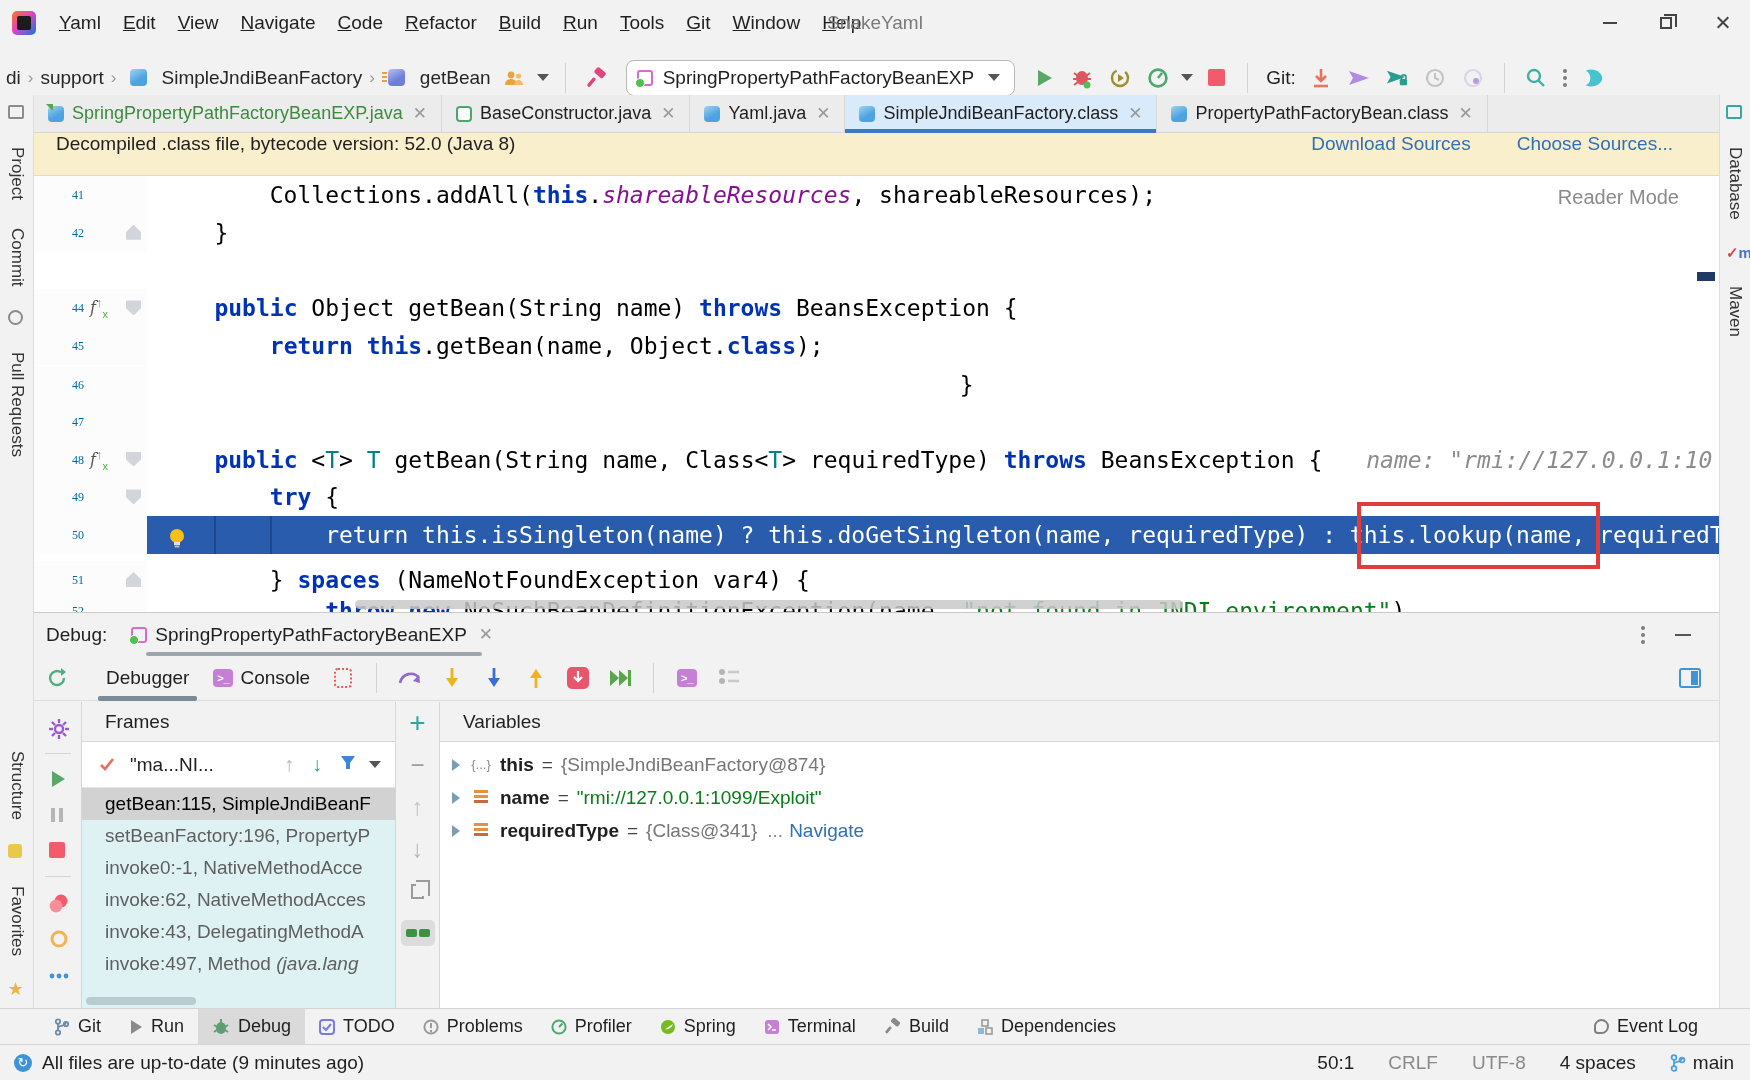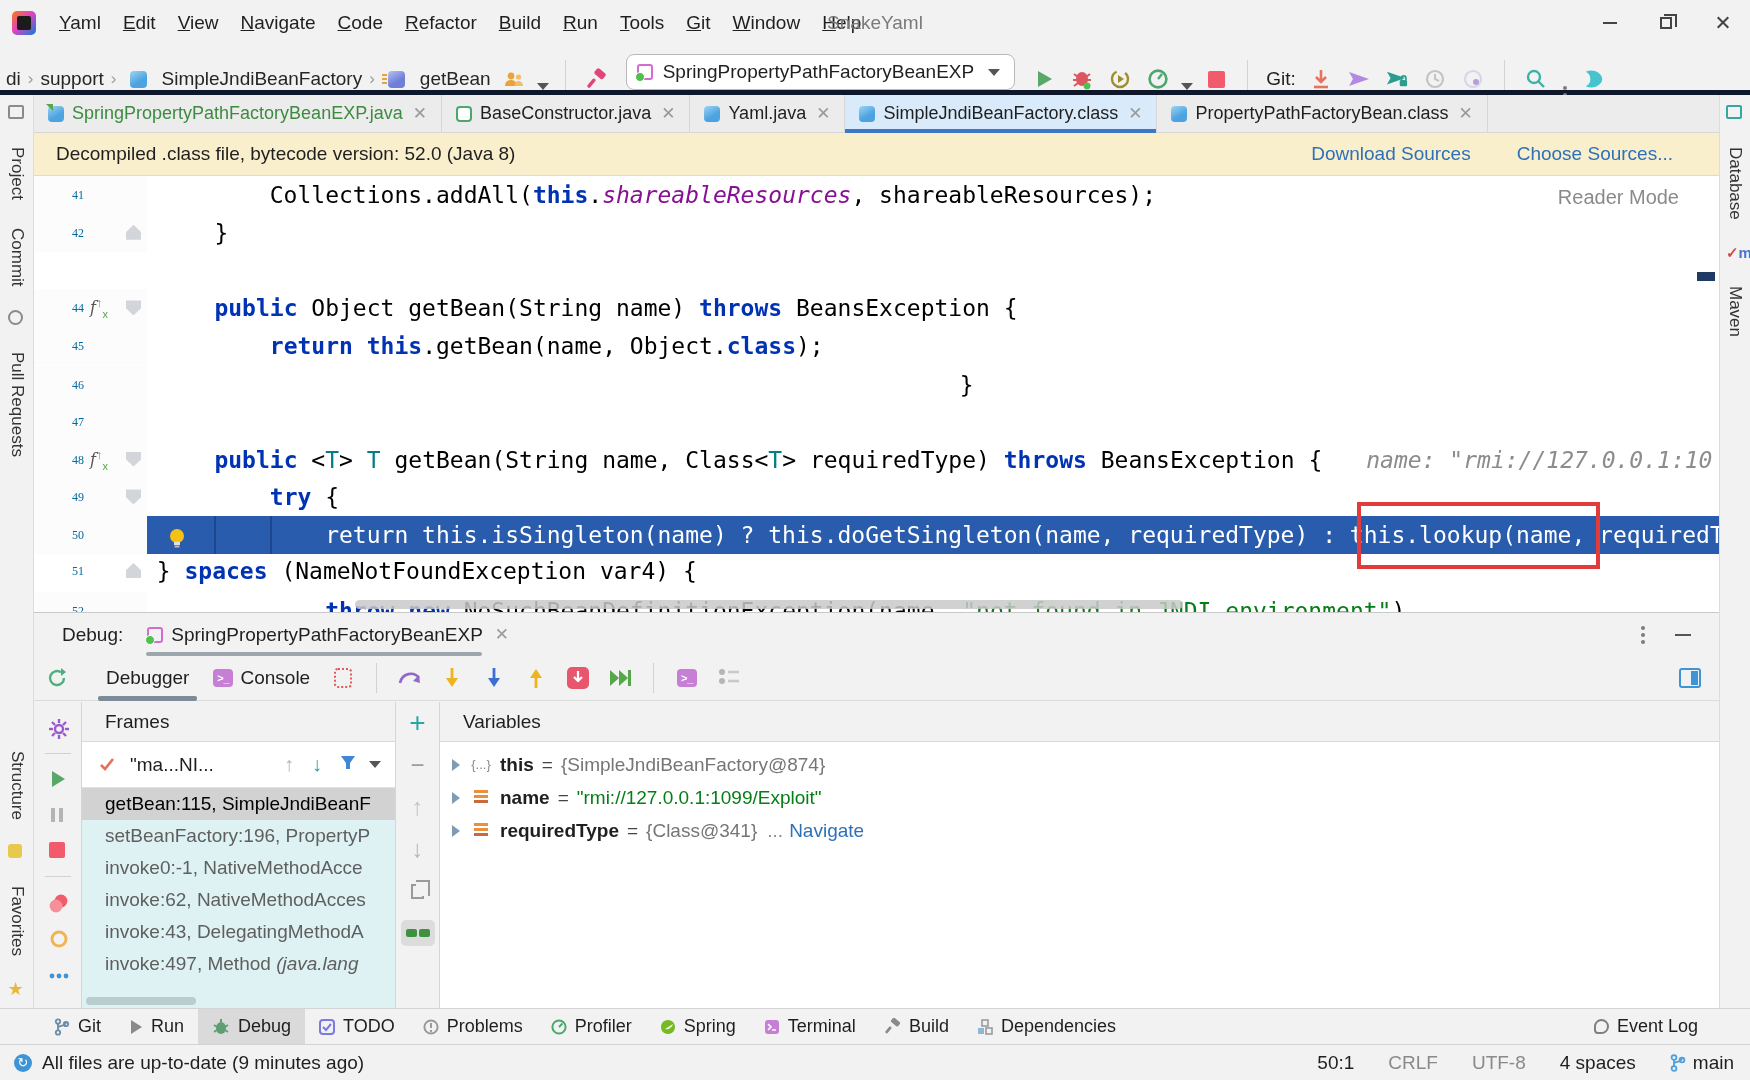--- a/index.html
+++ b/index.html
@@ -14,21 +14,21 @@
   .win-title{position:absolute;left:0;right:0;text-align:center;font-size:19px;color:#7a7a7a;pointer-events:none}
   .winbtns{margin-left:auto;display:flex;height:45px}
   .winbtn{width:56px;height:45px;display:flex;align-items:center;justify-content:center}
   .minbar{width:14px;height:2px;background:#444}
   .maxsq{width:12px;height:12px;border:2px solid #444;position:relative}
   .maxsq::before{content:"";position:absolute;left:2px;top:-5px;width:11px;height:11px;border:2px solid #444;border-left:none;border-bottom:none}
   .closex{position:relative;width:15px;height:15px}
   .closex::before,.closex::after{content:"";position:absolute;left:7px;top:0;width:2px;height:15px;background:#444}
   .closex::before{transform:rotate(45deg)}.closex::after{transform:rotate(-45deg)}
   
-  .toolbar{position:absolute;left:0;top:45px;width:1750px;height:50px;background:#f2f2f2;display:flex;align-items:flex-end;border-bottom:5px solid #0f172a}
+  .toolbar{position:absolute;left:0;top:53px;width:1750px;height:50px;background:#f2f2f2;display:flex;align-items:center;border-bottom:1px solid #0f172a}
   .crumb{font-size:19px;color:#262626;margin:0 4px}
   .crumb-sep{color:#9a9a9a;margin:0 3px;font-size:17px}
   .tbsep{width:1px;height:30px;background:#d2d2d2;margin:0 12px}
   .ticon{width:22px;height:22px;display:inline-flex;align-items:center;justify-content:center;margin:0 8px;flex:none}
   .cube{width:17px;height:17px;border-radius:4px;background:linear-gradient(150deg,#9ed4f5,#4da3e0 60%)}
   .cube.m{background:linear-gradient(150deg,#b9c1f2,#6e7fd8 60%);position:relative}
   .cube.m::before{content:"";position:absolute;left:-6px;top:3px;width:5px;height:2px;background:#e8a33d;box-shadow:0 4px 0 #e8a33d,0 8px 0 #e8a33d}
   .combo{height:36px;background:#fff;border:1px solid #b9b9b9;border-radius:8px;display:flex;align-items:center;padding:0 10px;margin:0 10px}
   .combo .lbl{font-size:19px;margin:0 10px}
   .runcfg-ic{width:16px;height:16px;border:2px solid #d66bce;border-radius:3px;position:relative}
@@ -41,21 +41,21 @@
   .tab{display:flex;align-items:center;padding:0 14px;border-right:1px solid #d7d7d7;font-size:18px;position:relative}
   .tab .tablabel{margin:0 8px}
   .tab.green .tablabel{color:#3c8b40}
   .tab.selected{background:#d9eafa}
   .tab.selected::after{content:"";position:absolute;left:0;right:0;bottom:-1px;height:4px;background:#3d77c8}
   .tabclose{color:#9a9a9a;font-size:17px;margin-left:2px}
   .tabcube{width:16px;height:16px;border-radius:4px;background:linear-gradient(150deg,#9ed4f5,#4da3e0 60%);flex:none;position:relative}
   .tabcube.addnew::after{content:"";position:absolute;left:-2px;top:-2px;border-left:7px solid transparent;border-bottom:7px solid transparent;border-top:7px solid #57a64a}
   .tabcube.teal{background:#fff;border:2px solid #4aa86d}
   
-  .banner{position:absolute;left:34px;top:133px;width:1685px;height:43px;background:#f9efcd;display:flex;align-items:center;font-size:19px;border-bottom:1px solid #e7ddb4}
+  .banner{position:absolute;left:34px;top:133px;width:1685px;height:43px;background:#f9efcd;display:flex;align-items:flex-start;font-size:19px;border-bottom:1px solid #e7ddb4}
   .banner .msg{margin-left:22px}
   .banner .blink{color:#2e71b8;margin-right:46px}
   .banner .spacer{flex:1}
   
   .editor{position:absolute;left:34px;top:176px;width:1685px;height:436px;background:#fff;overflow:hidden}
   .erow{position:absolute;left:0;width:1685px;height:38px;display:flex}
   .g{width:113px;flex:none;position:relative;background:#fcfcfc}
   .ln{position:absolute;right:63px;top:0;height:38px;line-height:38px;font-family:Liberation Serif, serif;font-size:12px;color:#0369a1}
   .ovr{position:absolute;left:56px;top:6px;font-size:16px;color:#555}
   .ovr i{font-family:"DejaVu Serif",serif;font-style:italic}
@@ -87,21 +87,21 @@
   .winpane{width:16px;height:14px;border:2px solid #8b8b8b;border-radius:2px}
   .winpane.teal{border-color:#31a8a0}
   .ystar{color:#e8b73c;font-size:18px;line-height:18px}
   .ysq{width:14px;height:14px;background:#e8c94d;border-radius:3px}
   .prc{width:15px;height:15px;border:2px solid #8b8b8b;border-radius:50%}
   .mvn{font-size:15px;font-weight:bold;color:#cf4848}
   .mvn b{color:#4872cf}
   
   .debug{position:absolute;left:34px;top:612px;width:1685px;height:396px;background:#f2f2f2;border-top:1px solid #c9c9c9}
   .dhead{position:relative;height:43px;display:flex;align-items:center;font-size:19px}
-  .dhead .dlabel{margin-left:28px}
+  .dhead .dlabel{margin-left:12px}
   .dtab{display:flex;align-items:center;margin-left:24px}
   .dtab .tablabel{margin:0 10px 0 8px}
   .dunder{position:absolute;left:112px;top:39px;width:336px;height:4px;background:#9da6ad;border-radius:2px}
   .dhr{margin-left:auto;display:flex;align-items:center;gap:30px;padding-right:28px}
   .dash{width:16px;height:2px;background:#555}
   .dtoolbar{height:45px;display:flex;align-items:center;border-bottom:1px solid #dcdcdc}
   .dbgtab{display:flex;align-items:center;font-size:19px;padding:0 12px;height:45px;position:relative}
   .dbgtab.selected::after{content:"";position:absolute;left:4px;right:4px;bottom:0;height:5px;background:#7d8a97;border-radius:2px}
   .conic{width:20px;height:18px;background:#c77fd6;border-radius:4px;color:#fff;font-size:11px;font-weight:bold;display:flex;align-items:center;justify-content:center;margin-right:7px}
   .stepic{width:26px;height:26px;display:flex;align-items:center;justify-content:center;margin:0 8px;flex:none}
@@ -396,21 +396,21 @@
     <div class="erow exec" style="top: 340.2px;">
       <div class="g">
         <span class="ln">50</span>
       </div>
       <div class="c"><span>            return this.isSingleton(name) ? this.doGetSingleton(name, requiredType) : this.lookup(name, requiredType)</span><div class="tick" style="left: 67px;"></div><div class="tick" style="left: 123px;"></div><span class="bulb"><svg width="24" height="24" viewBox="0 0 24 24">
             <circle cx="12" cy="10" r="7" fill="#f7c114"></circle>
             <rect x="9" y="16" width="6" height="3" fill="#e0e0e0"></rect>
             <rect x="9.6" y="19.5" width="4.8" height="2" fill="#bdbdbd"></rect>
           </svg></span></div>
     </div>
-    <div class="erow" style="top: 376px; flex-direction: column;">
+    <div class="erow" style="top: 385px;">
       <div class="g">
         <span class="ln">51</span>
         <div class="fold up"></div>
       </div>
       <div class="c"><span>        } </span><span class="kw">spaces</span><span> (NameNotFoundException var4) {</span></div>
     </div>
     <div class="erow" style="top: 415.8px;">
       <div class="g">
         <span class="ln">52</span>
       </div>

